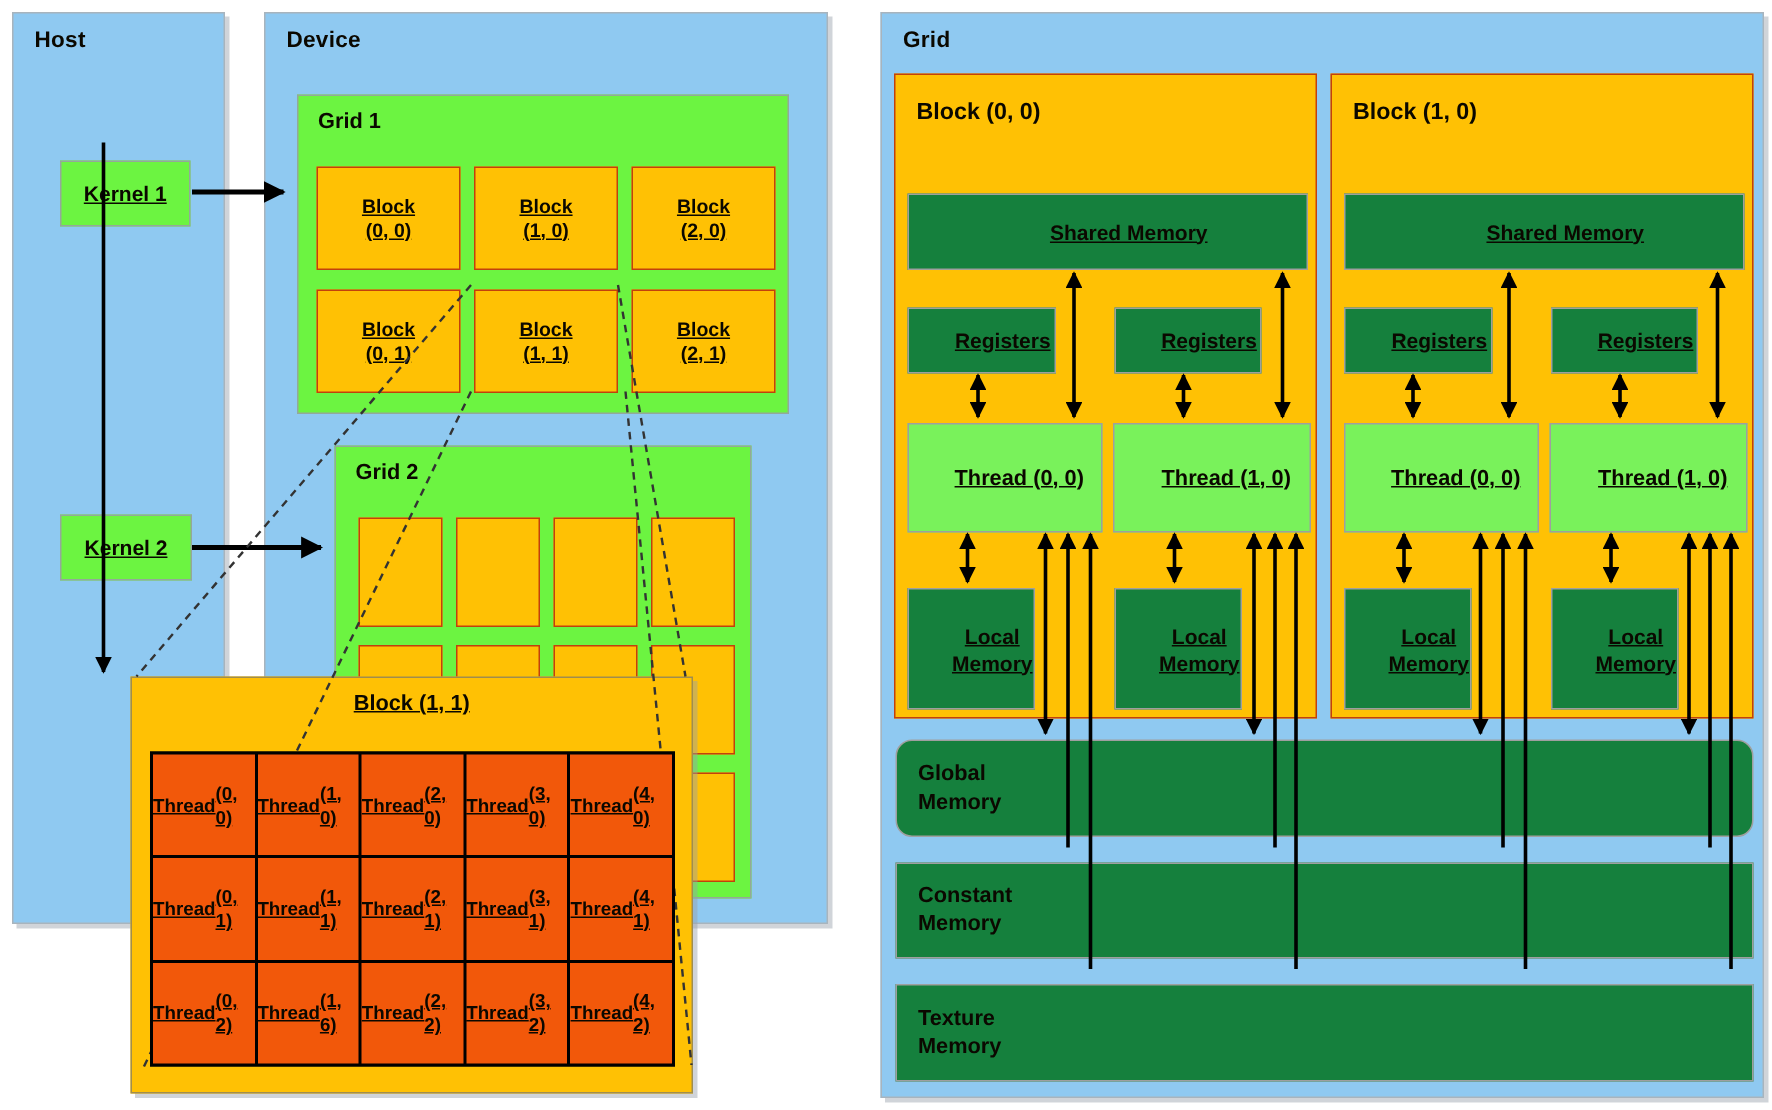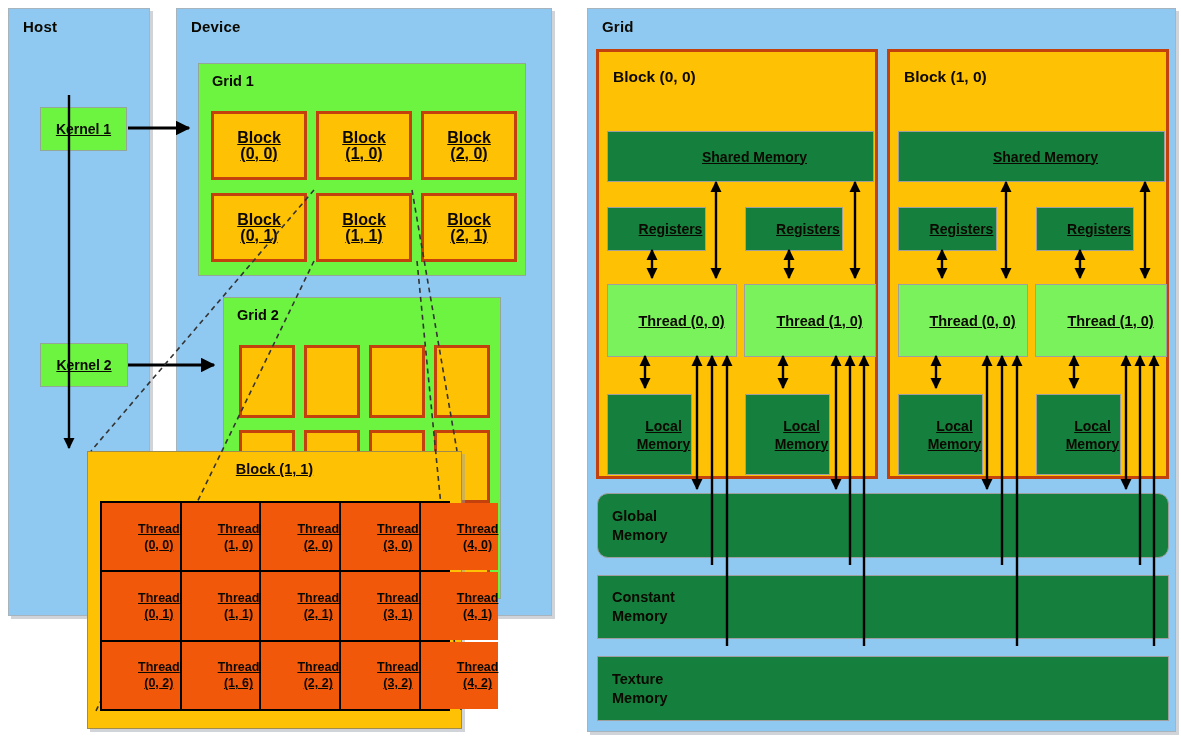--- a/index.html
+++ b/index.html
@@ -5,34 +5,34 @@
   html,body{margin:0;padding:0;background:#ffffff;}
   #canvas{
     position:relative;width:1181px;height:740px;background:#ffffff;
     font-family:"Liberation Sans","DejaVu Sans",sans-serif;
     font-weight:bold;color:#0b0800;overflow:hidden;
   }
   .abs{position:absolute;box-sizing:border-box;text-decoration:underline;}
   .panel{background:#8FC9F1;border:1px solid #a8b4bd;box-shadow:3px 3px 0 rgba(150,160,170,.45);}
   .ptitle{position:absolute;left:14px;top:9px;font-size:15px;letter-spacing:.2px;}
   .greenbox{background:#6CF441;border:1px solid #94a89a;}
-  .amber{background:#FFC104;border:3px solid #c2410c;}
+  .amber{background:#FFC104;border:1px solid #c2410c;}
   .orange{background:#15803d;border:1px solid #9f9f9f;padding-left:28px;}
   .threadgreen{background:#79F25B;border:1px solid #9f9f9f;padding-left:19px;}
   .cc{display:flex;align-items:center;justify-content:center;text-align:center;}
-  .twoline{line-height:16px;font-size:16px;}
+  .twoline{line-height:16px;font-size:13px;}
   .gridtitle{position:absolute;left:13px;top:9px;font-size:14.5px;}
   .blk-label{position:absolute;left:14px;top:16px;font-size:15.5px;}
   .memlabel{position:absolute;left:14px;top:50%;transform:translateY(-50%);font-size:14.5px;line-height:19px;}
   .detail-table{
     display:grid;grid-template-columns:repeat(5,1fr);grid-template-rows:repeat(3,1fr);
     gap:2px;background:#000;border:2px solid #000;
   }
-  .detail-cell{background:#F2580A;display:flex;flex-direction:column;align-items:center;justify-content:center;
-    font-size:12.5px;line-height:16px;padding-left:36px;}
+  .detail-cell{background:#F2580A;display:flex;flex-direction:row;align-items:center;justify-content:center;
+    font-size:12.5px;line-height:16px;}
   svg{position:absolute;left:0;top:0;pointer-events:none;}
 </style>
 </head>
 <body>
 
 <div id="canvas">
 
   <div class="abs panel" style="left:8px;top:8px;width:142px;height:608px;">
     <div class="ptitle">Host</div>
   </div>

